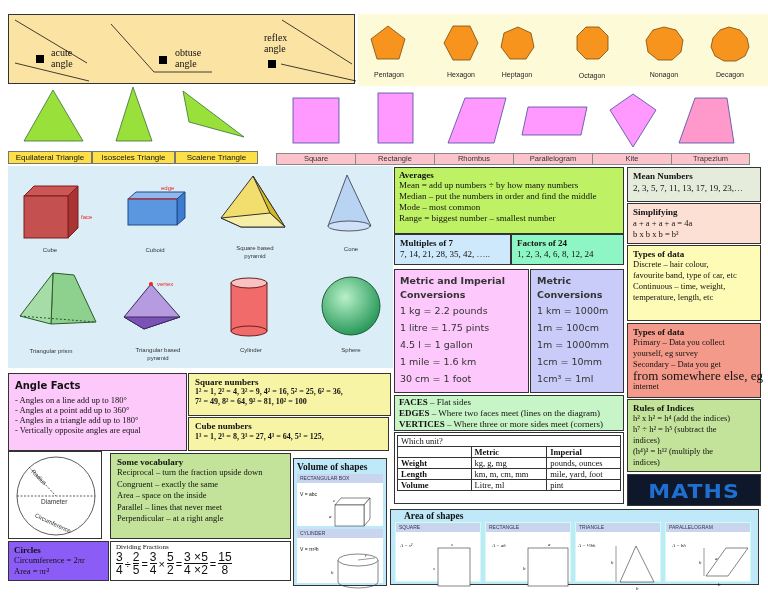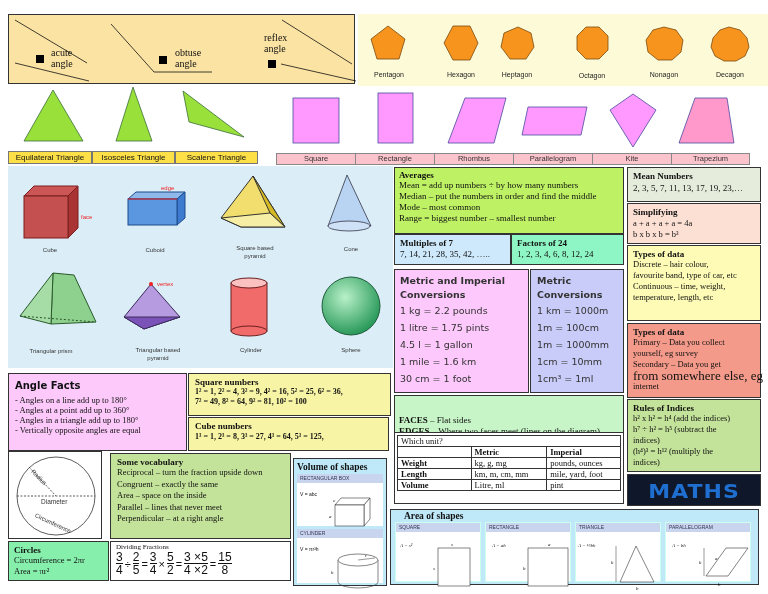--- a/index.html
+++ b/index.html
@@ -240,21 +240,21 @@
 <div class="box" style="left:188px;top:373px;width:203px;height:43px;background:#f8f4a6;padding:3px 6px">
   <div class="ttl">Square numbers</div>
   <div class="ln" style="font-size:8px;line-height:10px;font-weight:bold">1² = 1, 2² = 4, 3² = 9, 4² = 16, 5² = 25, 6² = 36,</div>
   <div class="ln" style="font-size:8px;line-height:10px;font-weight:bold">7² = 49, 8² = 64, 9² = 81, 10² = 100</div>
 </div>
 <div class="box" style="left:188px;top:417px;width:201px;height:34px;background:#f8f4a6;padding:3px 6px">
   <div class="ttl">Cube numbers</div>
   <div class="ln" style="font-size:8px;line-height:11px;font-weight:bold">1³ = 1, 2³ = 8, 3³ = 27, 4³ = 64, 5³ = 125,</div>
 </div>
 
-<div class="box" style="left:394px;top:395px;width:230px;height:36px;background:#c7f5c7;padding:19px 4px;font-size:9px;line-height:11px">
+<div class="box" style="left:394px;top:395px;width:230px;height:36px;background:#c7f5c7;padding:1px 4px;font-size:9px;line-height:11px">
   <div style="white-space:nowrap"><b>FACES</b><span> – Flat sides</span></div>
   <div style="white-space:nowrap"><b>EDGES</b><span> – Where two faces meet (lines on the diagram)</span></div>
   <div style="white-space:nowrap"><b>VERTICES</b><span> – Where three or more sides meet (corners)</span></div>
 </div>
 
 <div class="box" style="left:394px;top:432px;width:230px;height:72px;background:#fff;padding:2px">
   <table class="units">
     <tbody>
         <tr>
           <td colspan="3" style="font-weight:normal">Which unit?</td>
@@ -338,21 +338,21 @@
       <line x1="81" y1="22" x2="81" y2="44" stroke="#333" stroke-width="0.6"></line>
       <ellipse cx="61" cy="22" rx="20" ry="6" fill="#fff" stroke="#333" stroke-width="0.6"></ellipse>
       <path d="M41,44 A20,6 0 0 0 81,44" fill="none" stroke="#333" stroke-width="0.6"></path>
       <line x1="61" y1="22" x2="78" y2="20" stroke="#333" stroke-width="0.5"></line>
       <text x="68" y="19" font-size="5" font-style="italic">r</text>
       <text x="34" y="36" font-size="5" font-style="italic">h</text>
     </svg>
   </div>
 </div>
 
-<div class="box" style="left:8px;top:541px;width:101px;height:40px;background:#86efac;padding:3px 5px">
+<div class="box" style="left:8px;top:541px;width:101px;height:40px;background:#8b5cf6;padding:3px 5px">
   <div class="ttl">Circles</div>
   <div class="ln" style="font-size:8.5px">Circumference = 2πr</div>
   <div class="ln" style="font-size:8.5px">Area = πr²</div>
 </div>
 
 <div class="box" style="left:110px;top:541px;width:181px;height:40px;background:#fff;padding:1px 5px">
   <div style="font-size:7px;line-height:8px">Dividing Fractions</div>
   <div style="white-space:nowrap">
     <span class="frac"><span class="n">3</span><span>4</span></span><span class="op">÷</span><span class="frac"><span class="n">2</span><span>5</span></span><span class="op">=</span><span class="frac"><span class="n">3</span><span>4</span></span><span class="op">×</span><span class="frac"><span class="n">5</span><span>2</span></span><span class="op">=</span><span class="frac"><span class="n">3 ×5</span><span>4 ×2</span></span><span class="op">=</span><span class="frac"><span class="n">15</span><span>8</span></span>
   </div>

